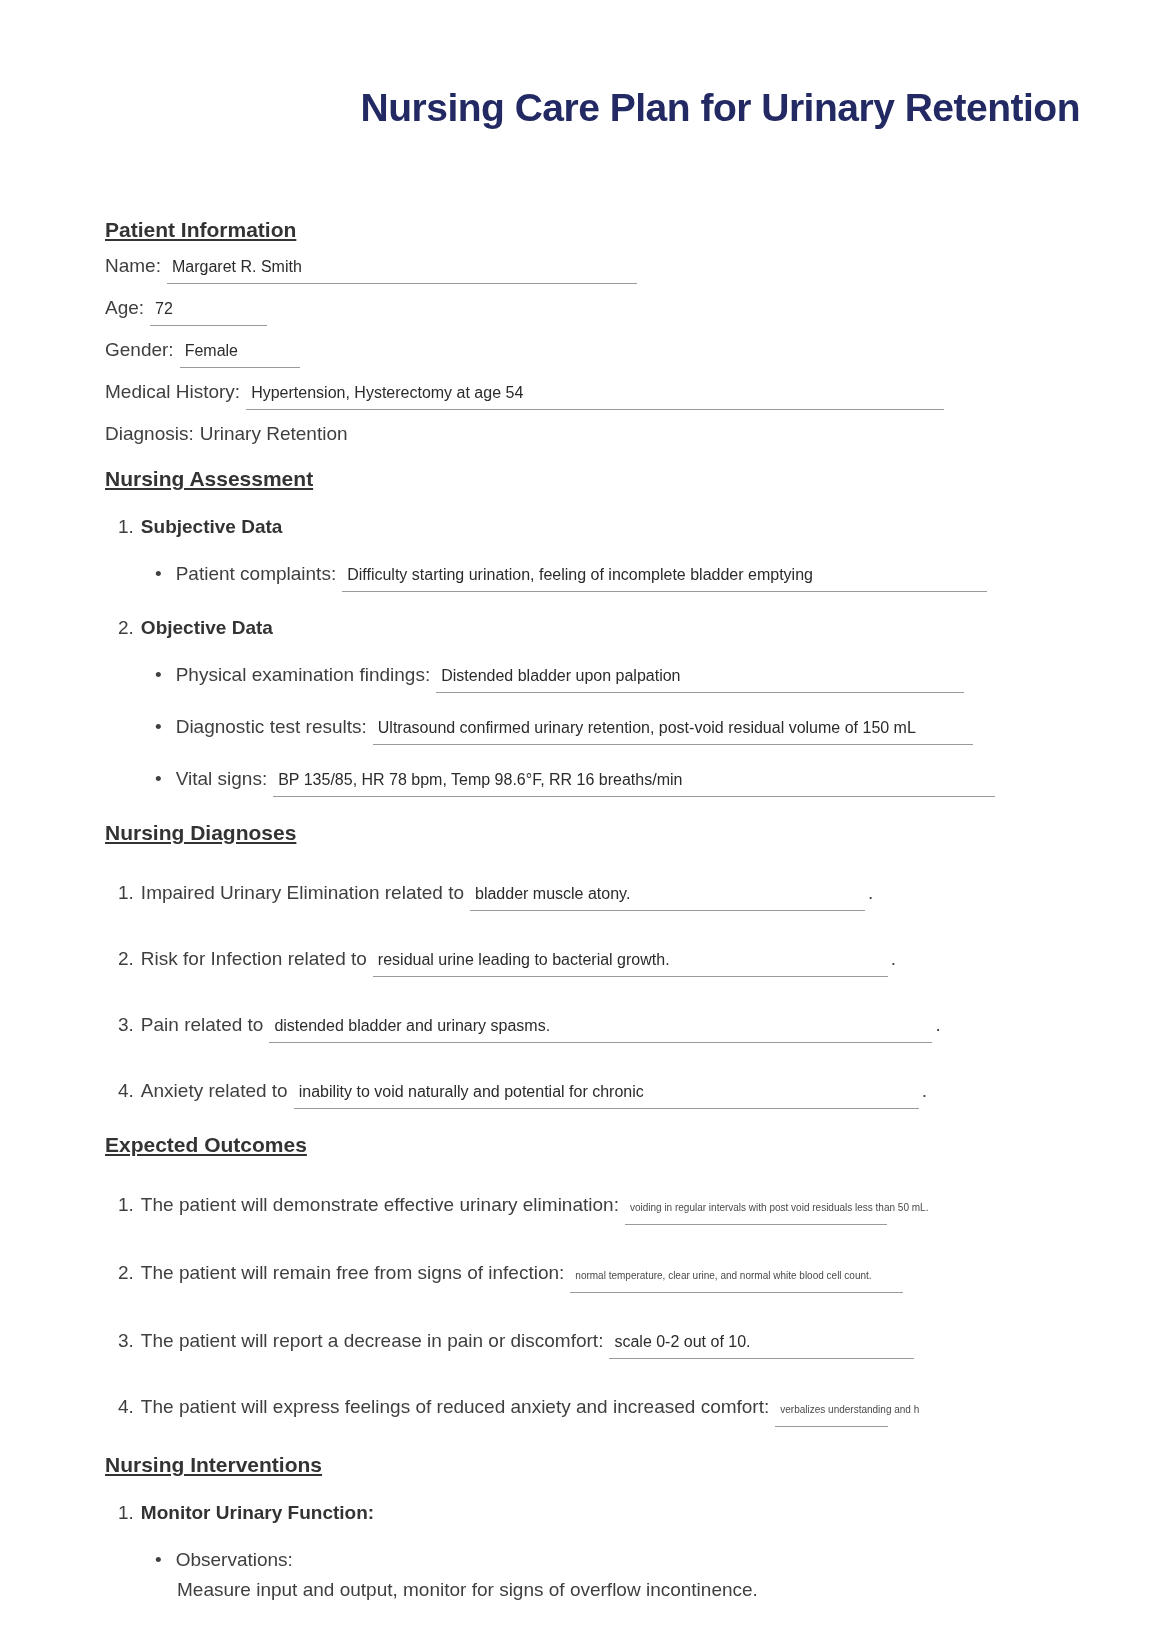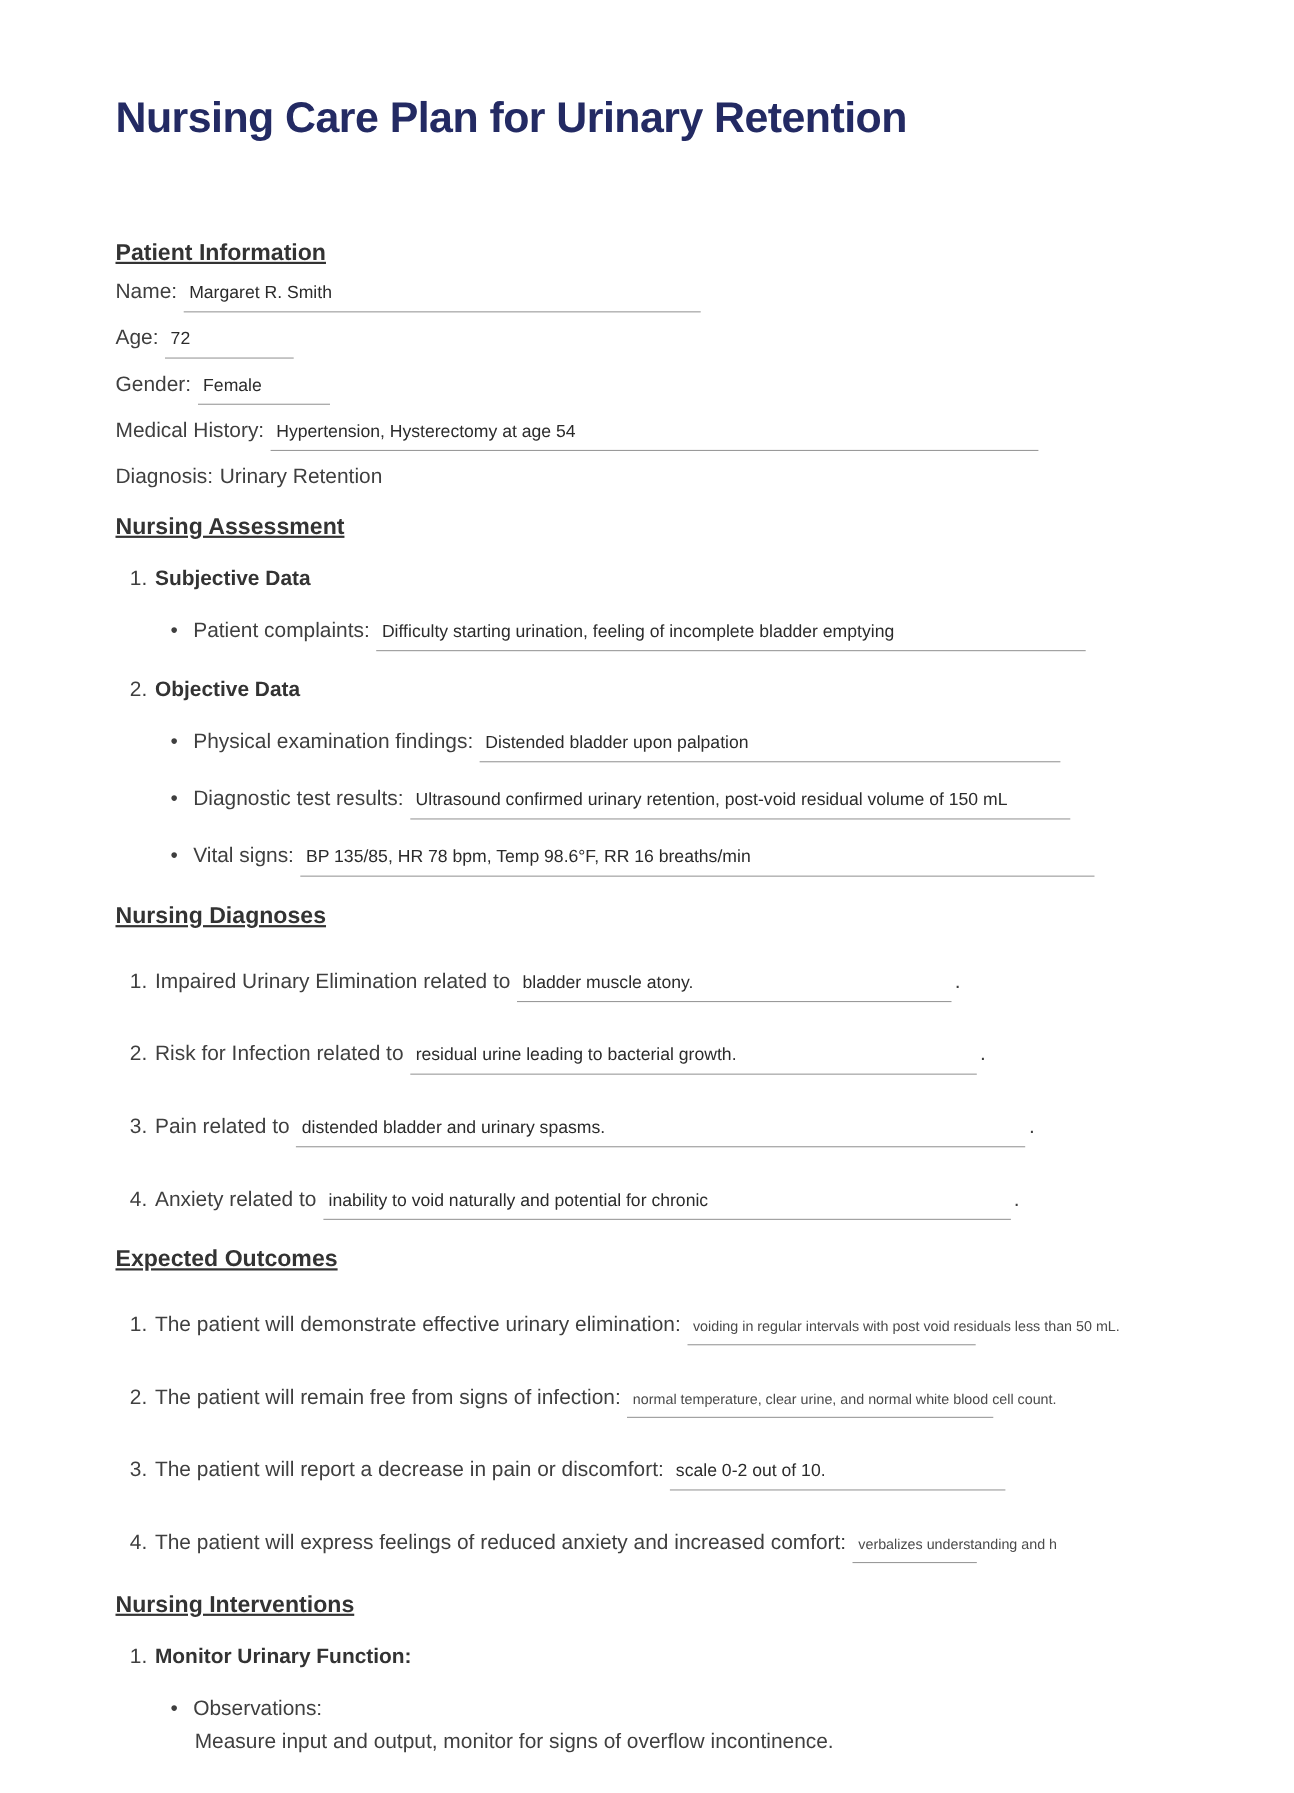--- a/index.html
+++ b/index.html
@@ -17,21 +17,21 @@
   .page{
     width:1176px;
     min-height:1630px;
     box-sizing:border-box;
     padding:0 96px 60px 105px;
     background:#ffffff;
     overflow:hidden;
   }
   h1.title{
     margin:86px 0 0 0;
-    text-align:left;
+    text-align:right;
     font-size:39px;
     font-weight:bold;
     color:var(--title-navy);
     letter-spacing:-0.5px;
   }
   h2.sec{
     margin:22px 0 0 0;
     font-size:21px;
     font-weight:bold;
     color:var(--heading);
@@ -63,21 +63,21 @@
     vertical-align:baseline;
     box-sizing:border-box;
     padding:0 0 3px 5px;
     overflow:visible;
   }
   .fv{
     font-size:16px;
     color:var(--fill-text);
   }
   .fv.tiny{
-    font-size:13px;
+    font-size:10px;
     color:#4a4a4a;
   }
   .suffix{margin-left:3px;}
   
   .w-name{width:470px}
   .w-age{width:117px}
   .w-gender{width:120px}
   .w-medhist{width:698px}
   .w-complaints{width:645px}
   .w-physical{width:528px}

